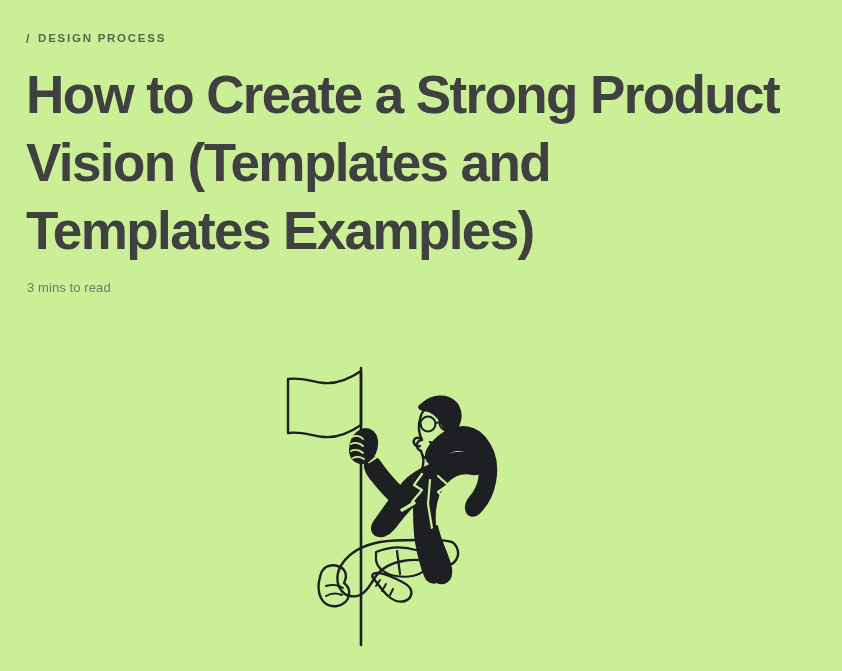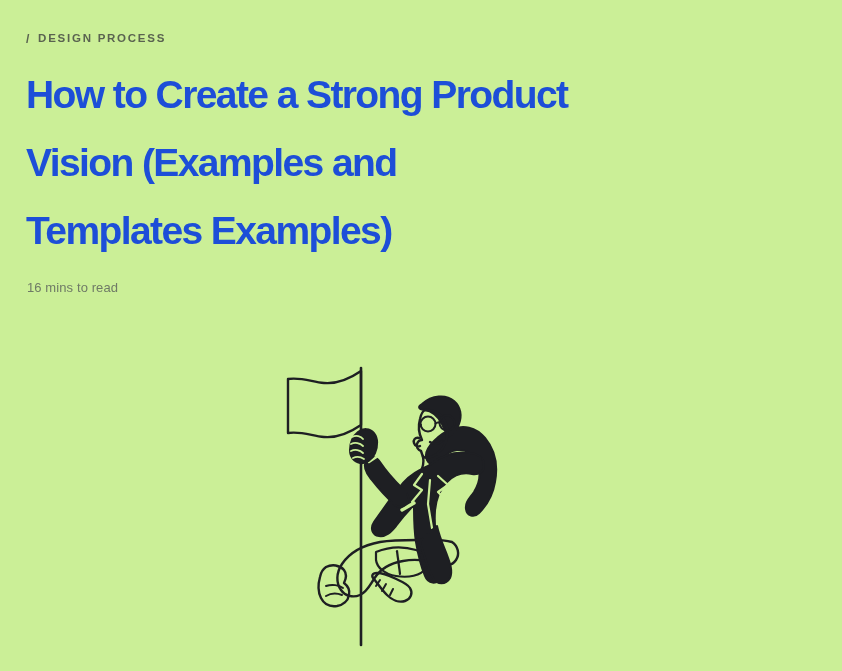--- a/index.html
+++ b/index.html
@@ -45,25 +45,25 @@
     color: #5a6350;
   }
 
   
   .headline {
     position: absolute;
     left: 26px;
     top: 61px;
     width: 790px;
     margin: 0;
-    font-size: 39px;
+    font-size: 53px;
     font-weight: bold;
     line-height: 68px;
     letter-spacing: -1.6px;
-    color: #1d4ed8;
+    color: #404040;
   }
   .headline .ln {
     display: block;
     white-space: nowrap;
   }
 
   
   .readtime {
     position: absolute;
     left: 27px;
@@ -95,25 +95,25 @@
 
 <div class="hero">
 
   <div class="eyebrow">
     <span class="slash">/</span>
     <span>DESIGN PROCESS</span>
   </div>
 
   <h1 class="headline">
     <span class="ln">How to Create a Strong Product</span>
-    <span class="ln">Vision (Examples and</span>
+    <span class="ln">Vision (Templates and</span>
     <span class="ln">Templates Examples)</span>
   </h1>
 
-  <div class="readtime">16 mins to read</div>
+  <div class="readtime">3 mins to read</div>
 
   <div class="illo">
     <svg viewBox="0 0 290 300" xmlns="http://www.w3.org/2000/svg" fill="none" stroke="#1e1f23" stroke-width="2.4" stroke-linecap="round" stroke-linejoin="round">
 
       <line x1="99" y1="16" x2="99" y2="293" stroke="#1e1f23" stroke-width="2.6"></line>
 
       <path d="M99 19
                C 86 28 74 32 62 31
                C 50 30 40 25 26 27
                L 26 81

